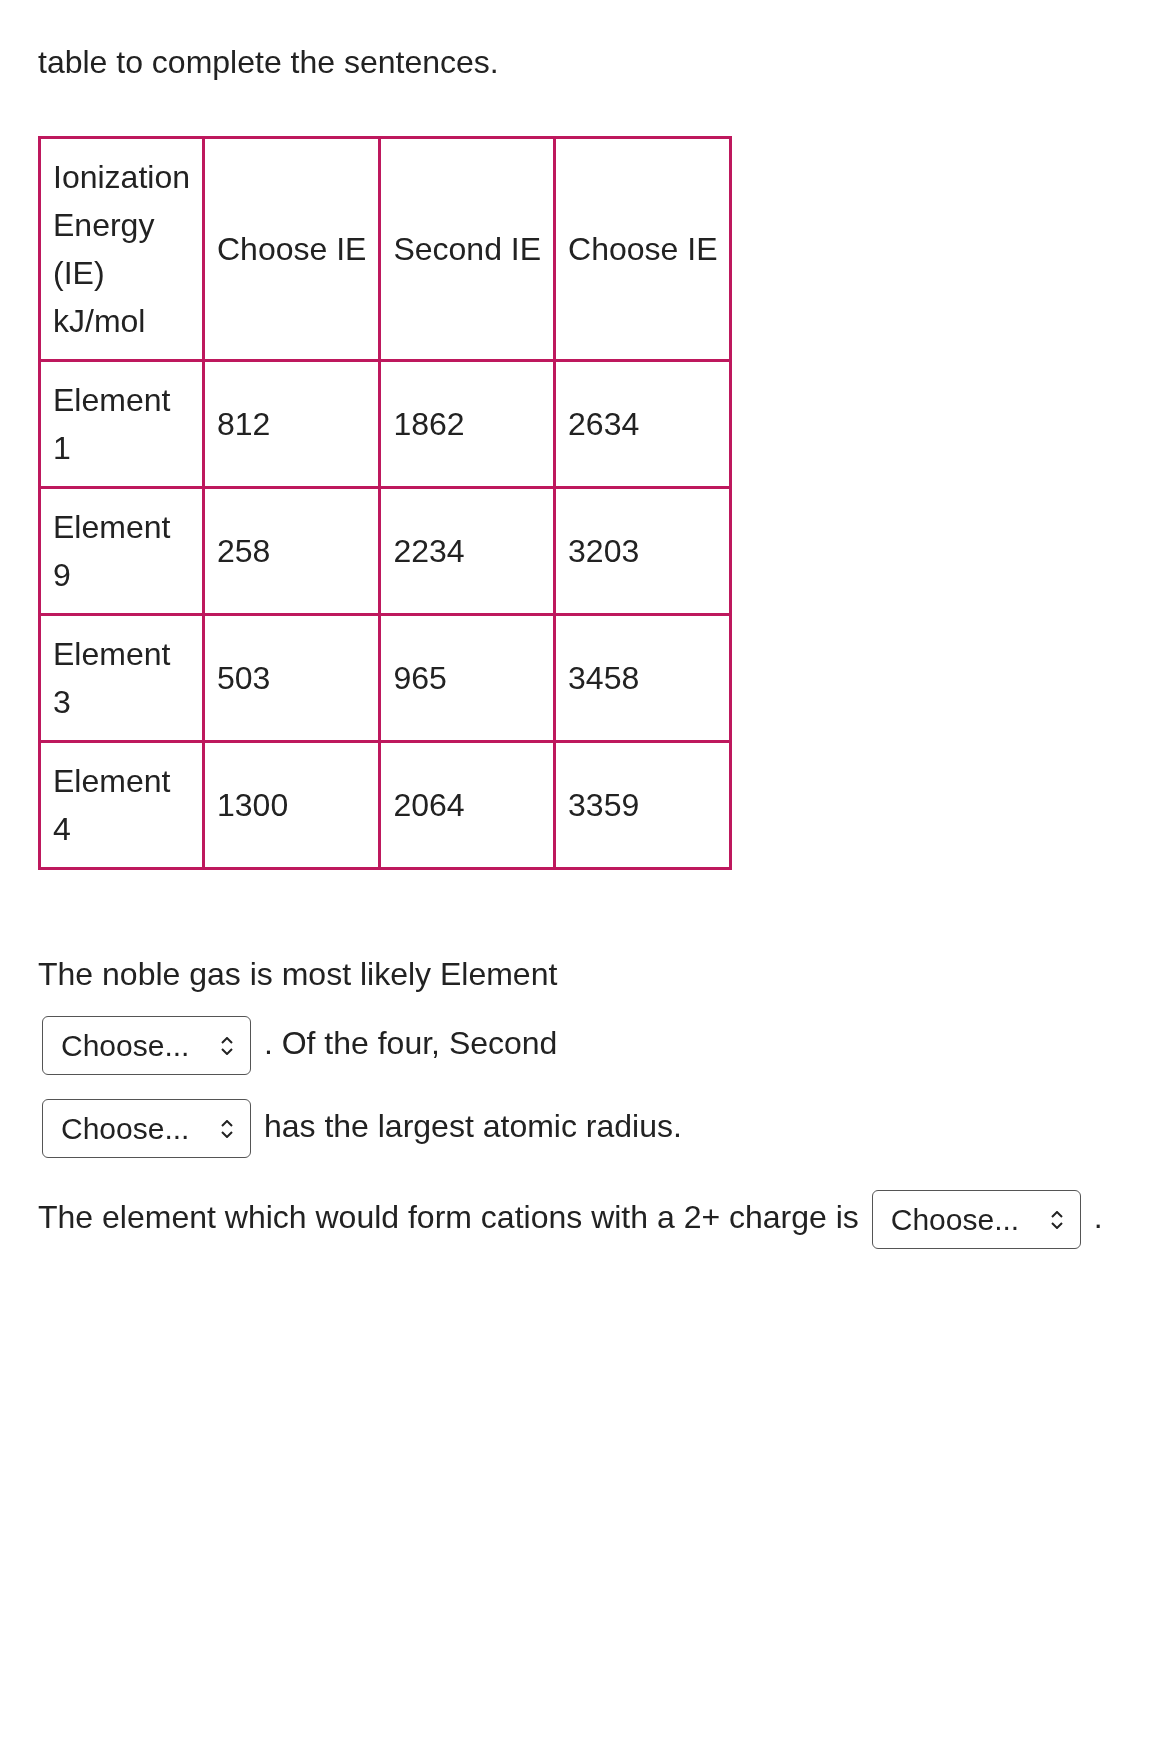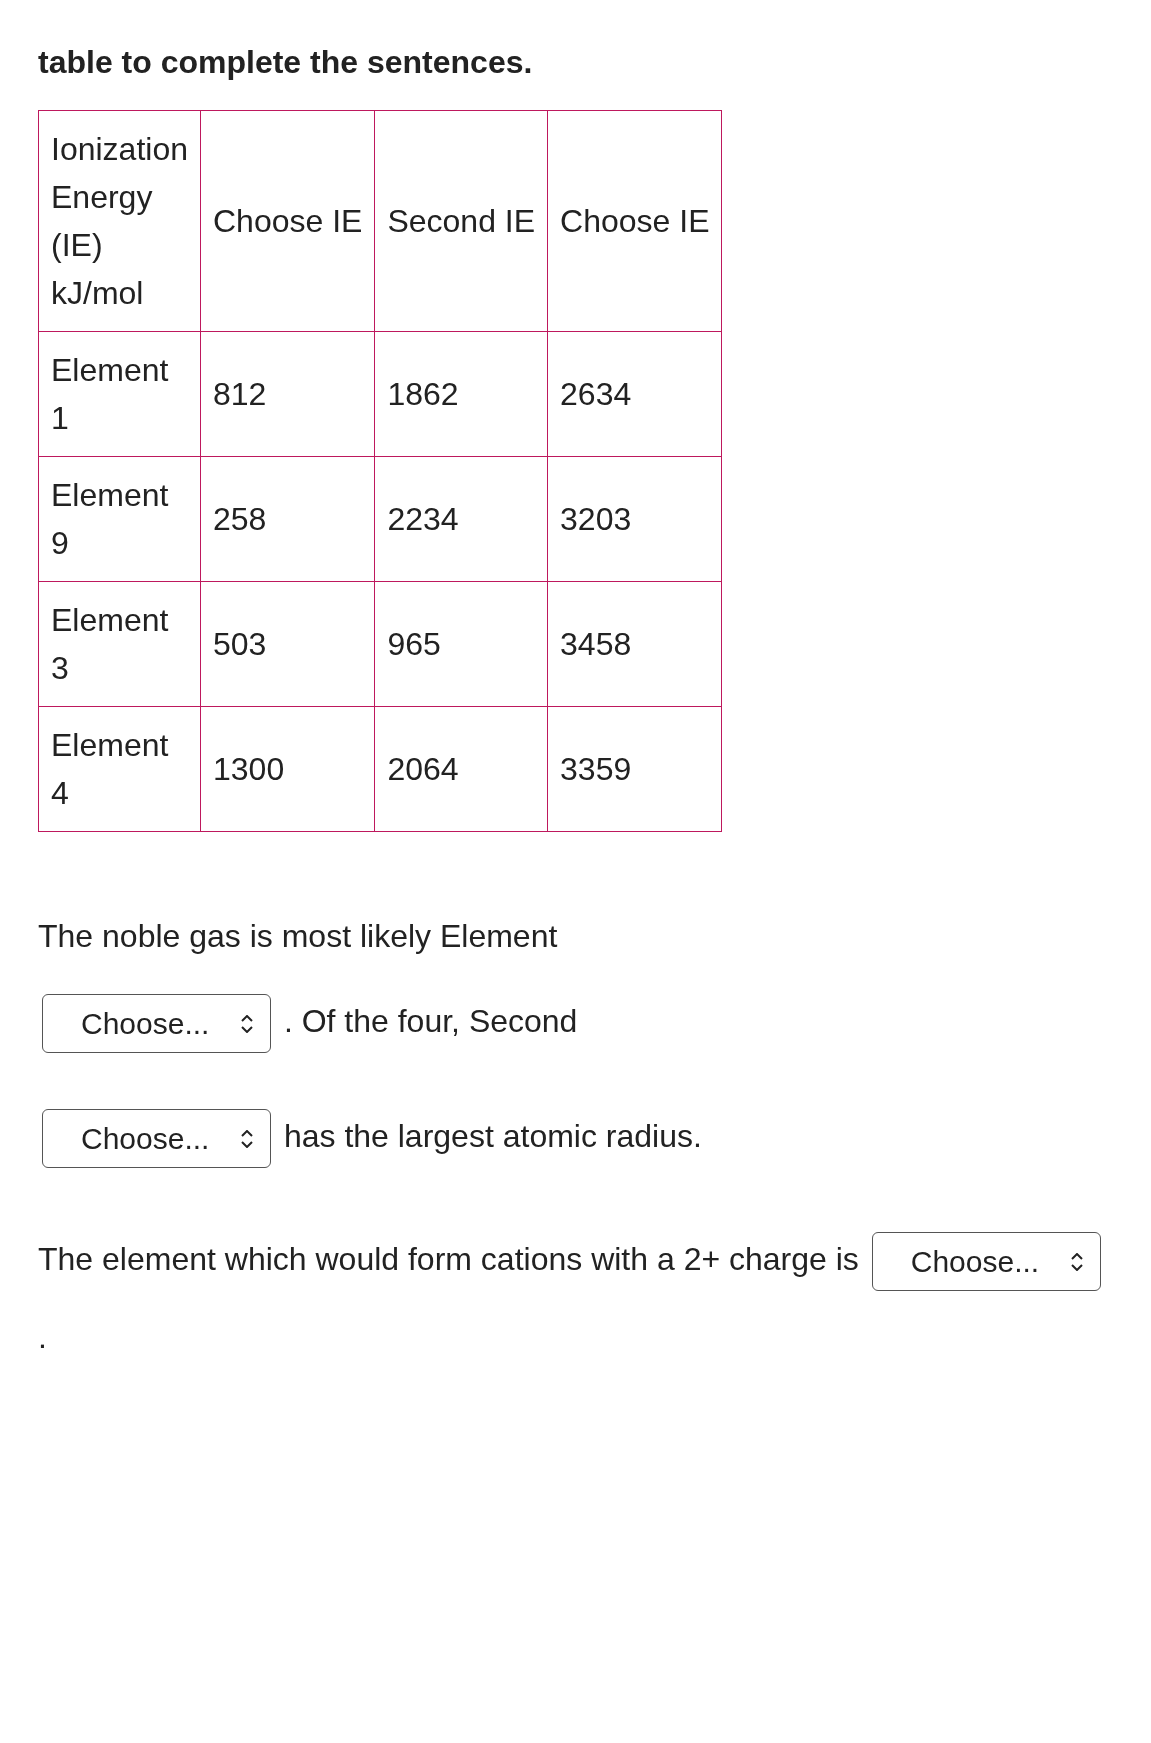--- a/index.html
+++ b/index.html
@@ -9,42 +9,40 @@
     }
     body {
       font-family: Arial, Helvetica, sans-serif;
       font-size: 32px;
       color: #222;
       padding: 38px;
       line-height: 1.5;
       background: #fff;
     }
     .intro-text {
-      margin-bottom: 24px;
-      font-weight: bold;
+      margin-bottom: 50px;
     }
     table {
       border-collapse: collapse;
       margin-bottom: 80px;
     }
     table td {
-      border: 1px solid #be185d;
+      border: 3px solid #be185d;
       padding: 14px 12px;
       vertical-align: middle;
       font-size: 32px;
     }
     .select-wrapper {
       display: inline-block;
       position: relative;
       border: 1px solid #555;
       border-radius: 6px;
       background: #fff;
       vertical-align: middle;
-      margin: 22px 4px;
-      padding-left: 20px;
+      margin: 6px 4px;
     }
     .select-wrapper select {
       appearance: none;
       -webkit-appearance: none;
       -moz-appearance: none;
       border: none;
       background: transparent;
       font-size: 30px;
       padding: 12px 60px 12px 18px;
       cursor: pointer;

